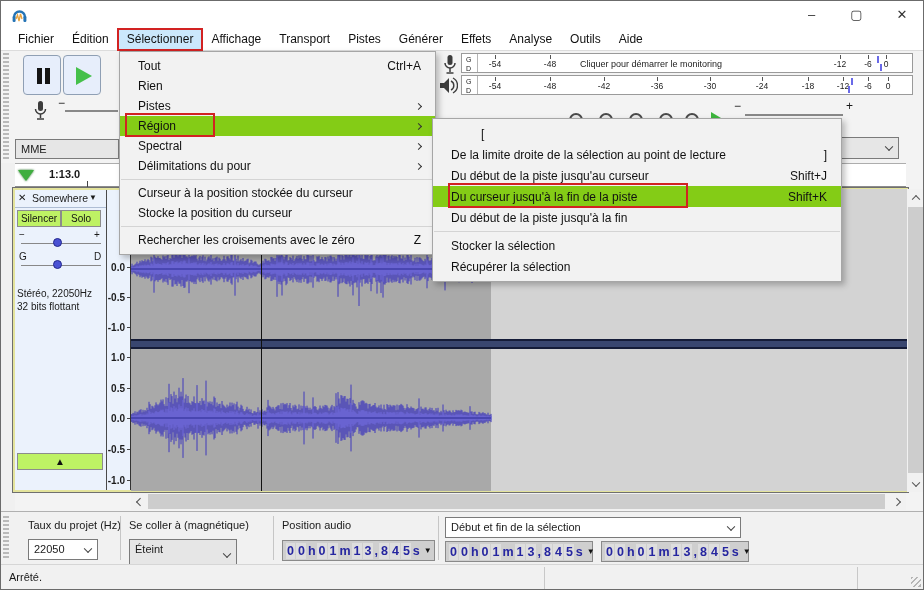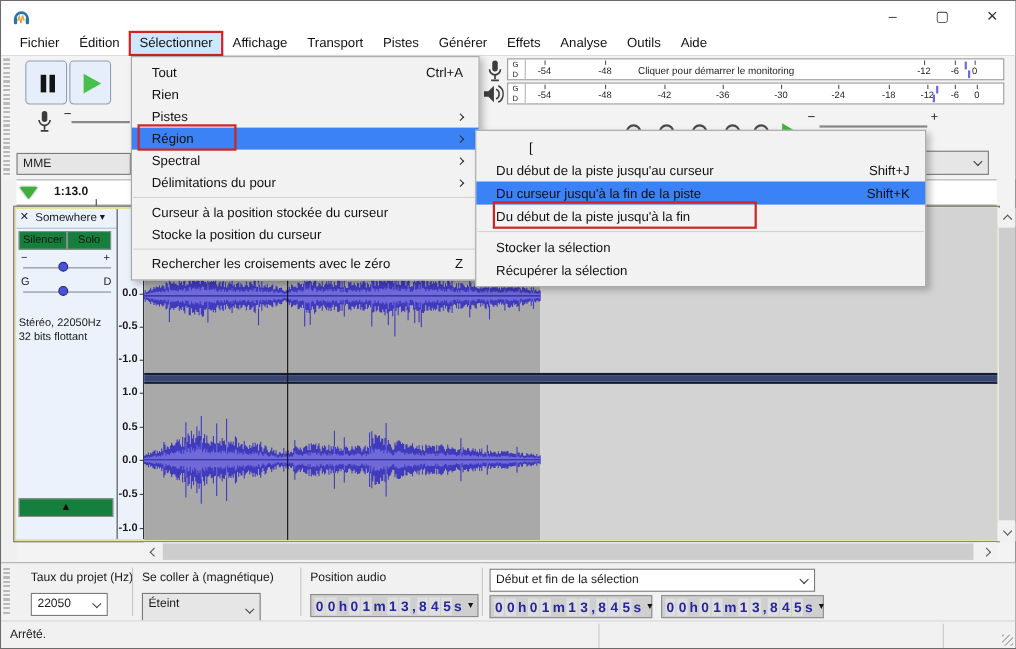--- a/index.html
+++ b/index.html
@@ -32,21 +32,21 @@
   .mcursor{position:absolute;width:2px;height:7px;background:#6a6ae8;}
   .mmsg{position:absolute;top:5px;font-size:9px;color:#222;white-space:nowrap;}
   .slider-groove{height:2px;background:#888;}
   .arc{width:14px;height:14px;border:2px solid #4a4a4a;border-radius:50%;background:#e9e9e9;}
   
   .timeline{left:14px;top:162px;width:891px;height:24px;background:#fff;border-top:1px solid #adadad;border-bottom:1px solid #8c8c8c;}
   .pin-tri{left:17px;top:169px;width:0;height:0;border-top:11px solid #3fae3f;border-left:8px solid transparent;border-right:8px solid transparent;filter:drop-shadow(0 0 1px #1c6b1c);}
   
   .track-border{left:12px;top:187px;width:895px;height:304px;border:2px solid #e3e39b;outline:1px solid #6f6f6f;outline-offset:0;}
   .panel{left:14px;top:189px;width:91px;height:300px;background:#ebf2fc;font-size:10px;}
-  .pbtn{position:absolute;background:#15803d;border:1px solid #8c8c8c;font-size:10px;text-align:center;line-height:15px;color:#111;}
+  .pbtn{position:absolute;background:#bef264;border:1px solid #8c8c8c;font-size:10px;text-align:center;line-height:15px;color:#111;}
   .knob{position:absolute;width:9px;height:9px;border-radius:50%;background:#4a52d4;border:1px solid #23288c;}
   .ruler{left:105px;top:189px;width:25px;height:300px;background:#ebf2fc;border-left:1px solid #4a4a4a;border-right:1px solid #333;font-size:10px;font-weight:bold;}
   .rmark{position:absolute;right:5px;transform:translateY(-50%);}
   .rtick{position:absolute;right:0;width:3px;height:1px;background:#444;}
   .sb{background:#f1f1f1;}
   .sb-btn{position:absolute;background:#f1f1f1;}
   .sb-chev{position:absolute;left:50%;top:50%;width:6px;height:6px;border-right:1.4px solid #555;border-bottom:1.4px solid #555;}
   .thumb{position:absolute;background:#cdcdcd;}
   
   .seltb{left:0;top:510px;width:924px;height:53px;background:#f1f1f1;border-top:1px solid #b0b0b0;}
@@ -56,21 +56,21 @@
   .time-field .cell{background:#dedede;padding:1px 1.5px;margin:0 0.5px;}
   .time-field .unit{padding:0 1px;}
   .time-field .dd{color:#111;font-size:8px;margin-left:3px;}
   
   .statusbar{left:0;top:563px;width:924px;height:27px;background:#f1f1f1;border-top:1px solid #d6d6d6;}
   
   .popup{position:absolute;background:#f2f2f2;border:1px solid #a6a6a6;box-shadow:3px 3px 6px rgba(0,0,0,.25);z-index:40;padding:4px 0;}
   .mi{position:relative;display:flex;align-items:center;padding:0 14px 0 18px;color:#111;}
   .mi .lab{flex:1;white-space:nowrap;}
   .mi .sc{margin-left:30px;white-space:nowrap;}
-  .mi.hl{background:#3b82f6;}
+  .mi.hl{background:#84cc16;}
   .sub-arrow{width:5px;height:5px;border-right:1.3px solid #333;border-top:1.3px solid #333;transform:rotate(45deg);margin-left:20px;}
   .msep{height:1px;background:#d4d4d4;margin:3px 1px;}
   .red-box{position:absolute;border:2px solid #d22222;z-index:50;pointer-events:none;}
 </style>
 </head>
 <body>
 
 <div class="app">
 
   <div class="abs titlebar">
@@ -396,20 +396,24 @@
         <span class="lab">Rechercher les croisements avec le zéro</span>
         <span class="sc">Z</span>
       </div>
   </div>
 
   <div class="popup" style="left:431px;top:117px;width:410px">
     <div class="mi" style="height:21px">
         <span class="sc">[</span>
       </div>
     <div class="mi" style="height:21px">
+        <span class="lab">De la limite droite de la sélection au point de lecture</span>
+        <span class="sc">]</span>
+      </div>
+    <div class="mi" style="height:21px">
         <span class="lab">Du début de la piste jusqu'au curseur</span>
         <span class="sc">Shift+J</span>
       </div>
     <div class="mi hl" style="height:21px">
         <span class="lab">Du curseur jusqu'à la fin de la piste</span>
         <span class="sc">Shift+K</span>
       </div>
     <div class="mi" style="height:21px">
         <span class="lab">Du début de la piste jusqu'à la fin</span>
       </div>

